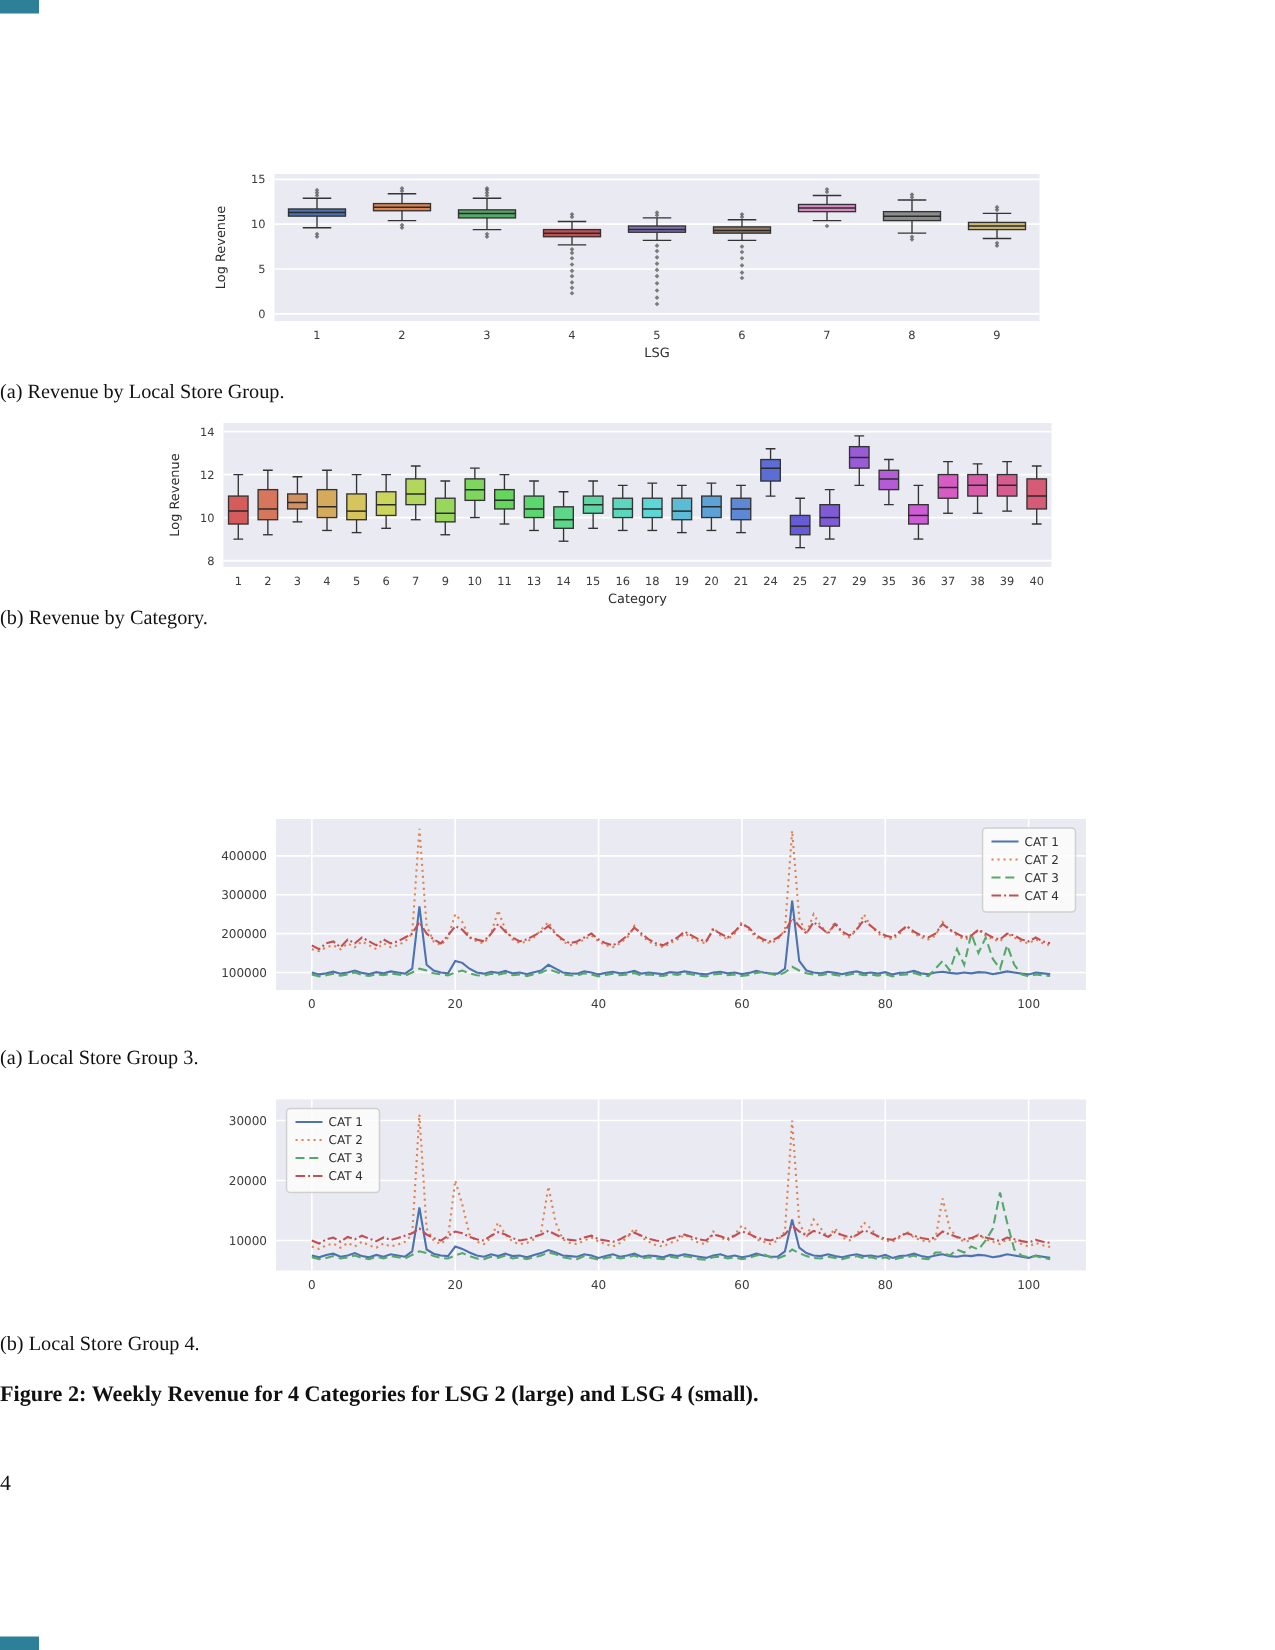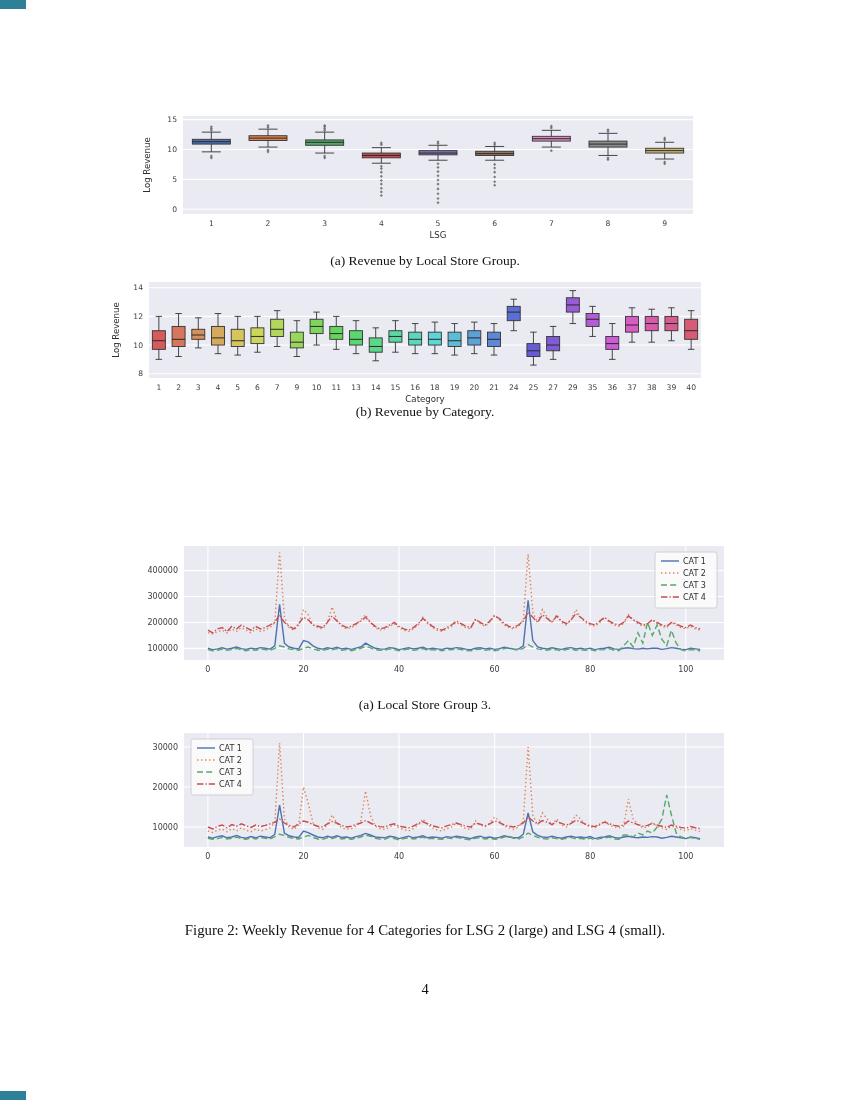--- a/index.html
+++ b/index.html
@@ -3,22 +3,22 @@
 <meta charset="utf-8">
 <style>
   html,body{margin:0;padding:0;background:#ffffff;}
   .page{position:relative;width:850px;height:1100px;background:#ffffff;overflow:hidden;
         font-family:"Liberation Serif",serif;color:#1a1a1a;}
   .edge{position:absolute;left:0;width:26px;height:9px;}
   .edge-top{top:0;}
   .edge-bottom{bottom:0;}
   .chart{position:absolute;}
   .cap{position:absolute;font-family:"Liberation Serif",serif;color:#111;}
-  .center{left:0;width:850px;text-align:center;font-size:13.5px;}
-  .main-cap{font-size:14.8px;}
+  .center{left:0;width:850px;text-align:left;font-size:13.5px;}
+  .main-cap{font-size:14.8px;font-weight:bold;}
   .just{text-align:justify;font-size:15px;line-height:1.65;}
   .pagenum{font-size:14.5px;}
   svg text.tk{font-family:"DejaVu Sans",sans-serif;font-size:7.6px;fill:#3c3c3c;}
   svg text.tk2{font-family:"DejaVu Sans",sans-serif;font-size:8px;fill:#3c3c3c;}
   svg text.axl{font-family:"DejaVu Sans",sans-serif;font-size:8.6px;fill:#2e2e2e;}
   svg text.lg{font-family:"DejaVu Sans",sans-serif;font-size:8px;fill:#2e2e2e;}
 </style>
 </head>
 <body>
 
@@ -406,18 +406,19 @@
         <line x1="77" x2="95" y1="21" y2="21" stroke="#4c72b0" stroke-width="1.4"></line>
         <text x="99" y="23.8" class="lg">CAT 1</text>
         <line x1="77" x2="95" y1="33" y2="33" stroke="#dd8452" stroke-width="1.4" stroke-dasharray="1.4 2.6"></line>
         <text x="99" y="35.8" class="lg">CAT 2</text>
         <line x1="77" x2="95" y1="45" y2="45" stroke="#55a868" stroke-width="1.4" stroke-dasharray="6 3.2"></line>
         <text x="99" y="47.8" class="lg">CAT 3</text>
         <line x1="77" x2="95" y1="57" y2="57" stroke="#c44e52" stroke-width="1.4" stroke-dasharray="6.4 2 1.3 2"></line>
         <text x="99" y="59.8" class="lg">CAT 4</text>
       </svg></div>
 
+  <div class="cap center" style="top:888px">(b) Local Store Group 4.</div>
 
   <div class="cap center main-cap" style="top:922px">Figure 2: Weekly Revenue for 4 Categories for LSG 2 (large) and LSG 4 (small).</div>
 
   <div class="cap center pagenum" style="top:981px">4</div>
 
 </div>
 
 </body></html>

